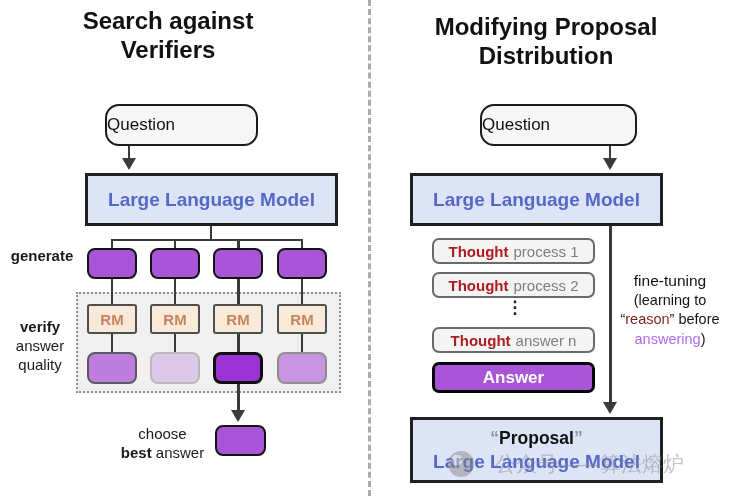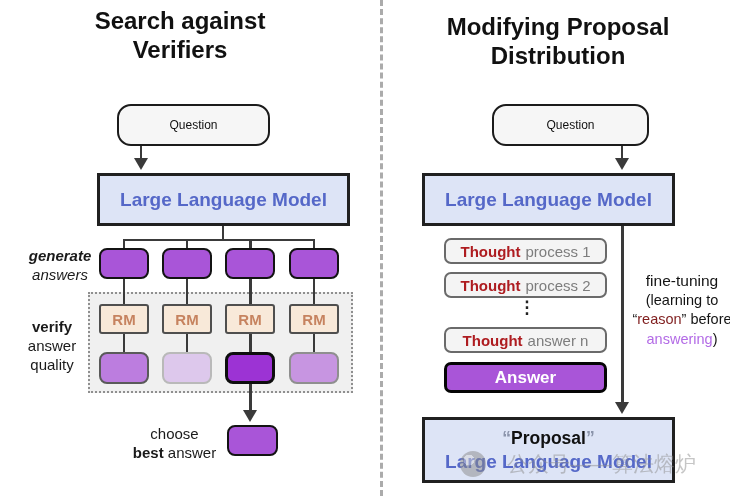--- a/index.html
+++ b/index.html
@@ -1,21 +1,21 @@
 <!DOCTYPE html>
 <html><head>
 <meta charset="utf-8">
 <style>
   html,body{margin:0;padding:0;background:#ffffff;}
   .canvas{position:relative;width:730px;height:496px;background:#ffffff;
           font-family:"Liberation Sans",sans-serif;overflow:hidden;}
-  .abs{position:absolute;box-sizing:border-box;margin-left:12px;}
+  .abs{position:absolute;box-sizing:border-box;}
   .title{font-weight:bold;font-size:24px;line-height:29px;text-align:center;color:#111;}
   .qbox{background:#f6f6f6;border:2.5px solid #1b1b1b;border-radius:14px;
-        display:flex;align-items:center;justify-content:center;font-size:12px;color:#111;}
+        display:flex;align-items:center;font-size:17px;color:#111;}
   .llm{background:#dde4f6;border:3px solid #202020;display:flex;align-items:center;
        justify-content:center;font-size:19px;font-weight:600;color:#5568c8;}
   .vline{background:#3a3a3a;width:2.5px;}
   .hline{background:#3a3a3a;height:2.5px;}
   .thick{width:3px;}
   .arrowhead{width:0;height:0;border-left:7px solid transparent;
              border-right:7px solid transparent;border-top:12px solid #3a3a3a;}
   .genbox{width:50px;height:31px;background:#a955d8;border:2.5px solid #131313;border-radius:8px;}
   .dotted{background:#f0f0f0;border:2px dotted #8f8f8f;}
   .rmbox{width:50px;height:30px;background:#f8e9d9;border:2px solid #4f4f4f;border-radius:3px;
@@ -72,23 +72,22 @@
     <span>Large Language Model</span>
   </div>
 
   <div class="abs vline" style="left:209.5px;top:226px;height:14px;"></div>
   <div class="abs hline" style="left:111px;top:238.5px;width:192px;"></div>
   <div class="abs vline" style="left:110.75px;top:239px;height:10px;"></div>
   <div class="abs vline" style="left:173.75px;top:239px;height:10px;"></div>
   <div class="abs vline thick" style="left:236.5px;top:239px;height:10px;"></div>
   <div class="abs vline" style="left:300.75px;top:239px;height:10px;"></div>
 
-  <div class="abs sidelabel" style="left:8px;top:246px;width:80px;font-style:italic;">
+  <div class="abs sidelabel" style="left:2px;top:246px;width:80px;">
     <div style="font-weight:bold;">generate</div>
-    <div>answers</div>
   </div>
 
   <div class="abs genbox" style="left:87px;top:248px;"></div>
   <div class="abs genbox" style="left:150px;top:248px;"></div>
   <div class="abs genbox" style="left:213px;top:248px;"></div>
   <div class="abs genbox" style="left:277px;top:248px;"></div>
 
   <div class="abs dotted" style="left:76px;top:292px;width:265px;height:101px;"></div>
 
   <div class="abs sidelabel" style="left:4px;top:317px;width:72px;">

